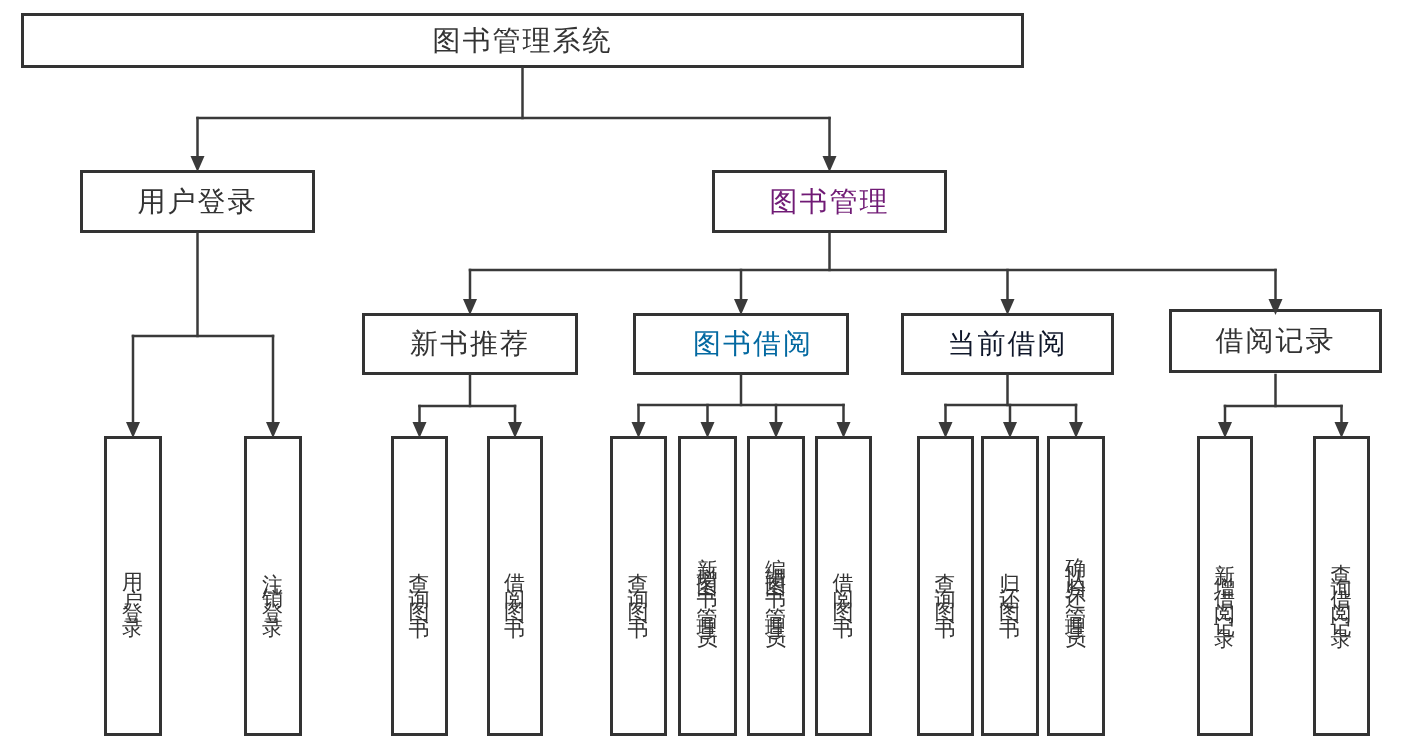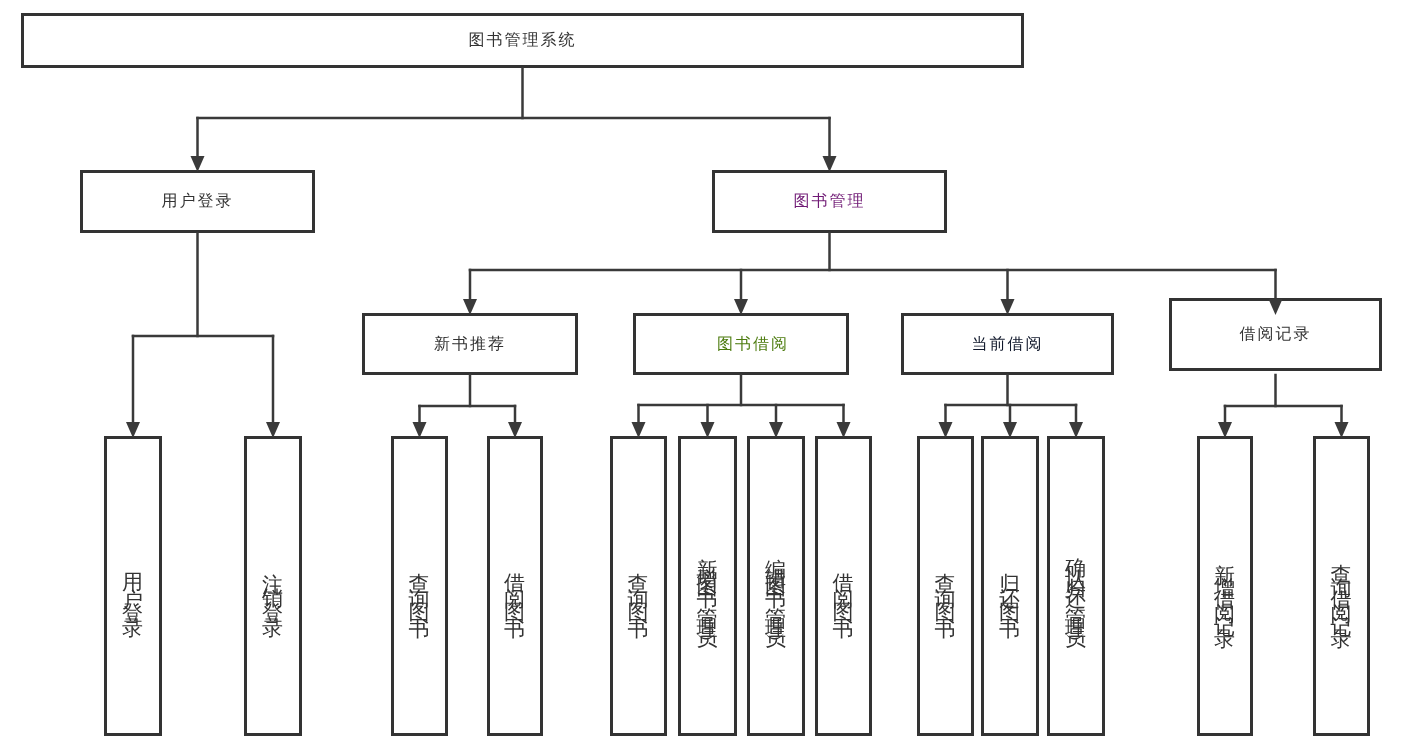--- a/index.html
+++ b/index.html
@@ -18,21 +18,21 @@
   .node{
     position:absolute;
     box-sizing:border-box;
     background:#ffffff;
     border:3px solid #333333;
     display:flex;align-items:center;justify-content:center;
     color:#333333;
     z-index:2;
   }
   .node.h{
-    font-size:16px;
+    font-size:28px;
     letter-spacing:2px;
     white-space:nowrap;
   }
   .node.v span{
     writing-mode:vertical-lr;
     text-orientation:mixed;
     font-size:21px;
     line-height:1;
     white-space:nowrap;
   }
@@ -68,21 +68,21 @@
       </div>
       <div class="node h" style="left: 362px; top: 313px; width: 216px; height: 62px; border-color: rgb(51, 51, 51); color: rgb(51, 51, 51);">
         <span>新书推荐</span>
       </div>
       <div class="node v" style="left: 391px; top: 436px; width: 57px; height: 300px; border-color: rgb(51, 51, 51); color: rgb(51, 51, 51);">
         <span style="letter-spacing: 15px;">查询图书</span>
       </div>
       <div class="node v" style="left: 487px; top: 436px; width: 56px; height: 300px; border-color: rgb(51, 51, 51); color: rgb(51, 51, 51);">
         <span style="letter-spacing: 15px;">借阅图书</span>
       </div>
-      <div class="node h" style="left: 633px; top: 313px; width: 216px; height: 62px; border-color: rgb(51, 51, 51); color: #4d7c0f; padding-left: 24px;">
+      <div class="node h" style="left: 633px; top: 313px; width: 216px; height: 62px; border-color: rgb(51, 51, 51); color: #0369a1; padding-left: 24px;">
         <span>图书借阅</span>
       </div>
       <div class="node v" style="left: 610px; top: 436px; width: 57px; height: 300px; border-color: rgb(51, 51, 51); color: rgb(51, 51, 51);">
         <span style="letter-spacing: 15px;">查询图书</span>
       </div>
       <div class="node v" style="left: 678px; top: 436px; width: 59px; height: 300px; border-color: rgb(51, 51, 51); color: rgb(51, 51, 51);">
         <span style="letter-spacing: 10px;">新增图书（管理员）</span>
       </div>
       <div class="node v" style="left: 747px; top: 436px; width: 58px; height: 300px; border-color: rgb(51, 51, 51); color: rgb(51, 51, 51);">
         <span style="letter-spacing: 10px;">编辑图书（管理员）</span>
@@ -95,21 +95,21 @@
       </div>
       <div class="node v" style="left: 917px; top: 436px; width: 57px; height: 300px; border-color: rgb(51, 51, 51); color: rgb(51, 51, 51);">
         <span style="letter-spacing: 15px;">查询图书</span>
       </div>
       <div class="node v" style="left: 981px; top: 436px; width: 58px; height: 300px; border-color: rgb(51, 51, 51); color: rgb(51, 51, 51);">
         <span style="letter-spacing: 15px;">归还图书</span>
       </div>
       <div class="node v" style="left: 1047px; top: 436px; width: 58px; height: 300px; border-color: rgb(51, 51, 51); color: rgb(51, 51, 51);">
         <span style="letter-spacing: 10px;">确认归还（管理员）</span>
       </div>
-      <div class="node h" style="left: 1169px; top: 298px; width: 213px; height: 73px; border-color: rgb(51, 51, 51); color: rgb(51, 51, 51);">
+      <div class="node h" style="left: 1169px; top: 309px; width: 213px; height: 64px; border-color: rgb(51, 51, 51); color: rgb(51, 51, 51);">
         <span>借阅记录</span>
       </div>
       <div class="node v" style="left: 1197px; top: 436px; width: 56px; height: 300px; border-color: rgb(51, 51, 51); color: rgb(51, 51, 51);">
         <span style="letter-spacing: 13px;">新增借阅记录</span>
       </div>
       <div class="node v" style="left: 1313px; top: 436px; width: 57px; height: 300px; border-color: rgb(51, 51, 51); color: rgb(51, 51, 51);">
         <span style="letter-spacing: 13px;">查询借阅记录</span>
       </div>
     </div>
   <svg id="connectors" viewBox="0 0 1405 747">

